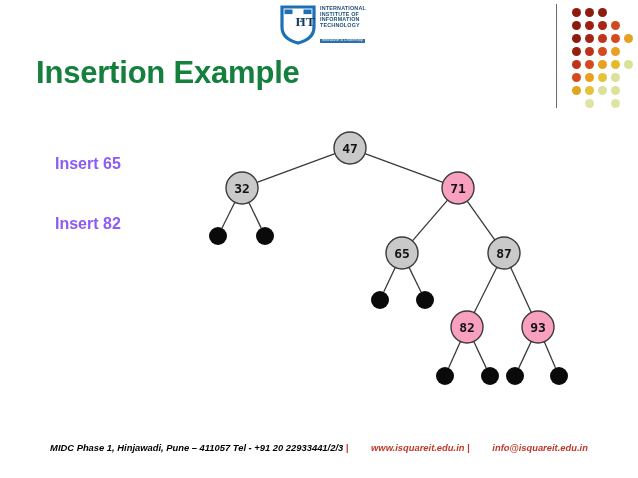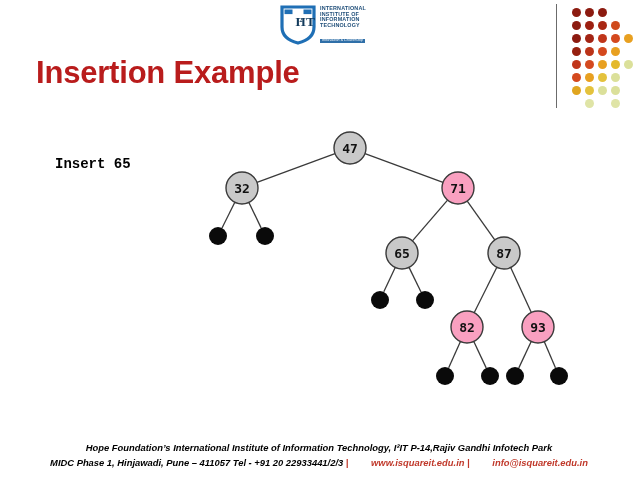--- a/index.html
+++ b/index.html
@@ -86,34 +86,34 @@
   }
 
   
   .title {
     position: absolute;
     left: 36px;
     top: 55px;
     font-family: "Liberation Sans", sans-serif;
     font-size: 31px;
     font-weight: bold;
-    color: #b91c1c;
+    color: #15803d;
     letter-spacing: -0.2px;
     white-space: nowrap;
   }
 
   
   .insert-list {
     position: absolute;
     left: 55px;
     top: 114px;
-    font-family: Liberation Mono, monospace;
-    font-size: 14px;
-    font-weight: bold;
-    color: #000000;
+    font-family: Liberation Sans, sans-serif;
+    font-size: 16px;
+    font-weight: bold;
+    color: #8b5cf6;
     line-height: 20px;
     white-space: pre;
   }
   .insert-line { display: block; }
 
   
   .tree {
     position: absolute;
     left: 8px;
     top: 0;
@@ -214,20 +214,21 @@
     <div class="deco-dot" style="left:55px;  top:82px;  background:#dbe09a;"></div>
 
     <div class="deco-dot" style="left:29px;  top:95px;  background:#dfe4a6;"></div>
     <div class="deco-dot" style="left:55px;  top:95px;  background:#dfe4a6;"></div>
   </div>
 
   <div class="title">Insertion Example</div>
 
   <div class="insert-list">
     <span class="insert-line">Insert 65</span>
+    <span class="insert-line">Insert 82</span>
   </div>
 
   <div class="tree">
     <svg id="tree-svg" width="638" height="420" viewBox="0 0 638 420">
         <g>
           <line x1="326.99601982842074" y1="153.5570296931775" x2="249.00398017157926" y2="182.4429703068225" stroke="#3a3a3a" stroke-width="1.3"></line>
           <line x1="357.00398017157926" y1="153.5570296931775" x2="434.99601982842074" y2="182.4429703068225" stroke="#3a3a3a" stroke-width="1.3"></line>
           <line x1="226.84458247200067" y1="202.31083505599867" x2="214.0249223594996" y2="227.95015528100075" stroke="#3a3a3a" stroke-width="1.3"></line>
           <line x1="240.91392288688886" y1="202.4290564595941" x2="253.11091837612503" y2="227.88365574147832" stroke="#3a3a3a" stroke-width="1.3"></line>
           <line x1="439.5566555899436" y1="200.12173904738688" x2="404.4433444100564" y2="240.87826095261312" stroke="#3a3a3a" stroke-width="1.3"></line>
@@ -275,20 +276,17 @@
         </g>
         <g>
           <circle cx="530" cy="327" r="16" fill="#f9a0c0" stroke="#3a3a3a" stroke-width="1.4"></circle>
           <text class="node-label" x="530" y="327.5">93</text>
         </g>
       </svg>
   </div>
 
   <div class="footer">
     <span class="footer-line">
-      <span>Hope Foundation’s International Institute of Information Technology, I²IT P-14,Rajiv Gandhi Infotech Park</span>
-    </span>
-    <span class="footer-line">
       <span>MIDC Phase 1, Hinjawadi, Pune – 411057 Tel - +91 20 22933441/2/3 </span><span class="footer-sep">| </span><span class="footer-link">www.isquareit.edu.in</span><span class="footer-sep"> | </span><span class="footer-link">info@isquareit.edu.in</span>
     </span>
   </div>
 
 </div>
 
 </body></html>

